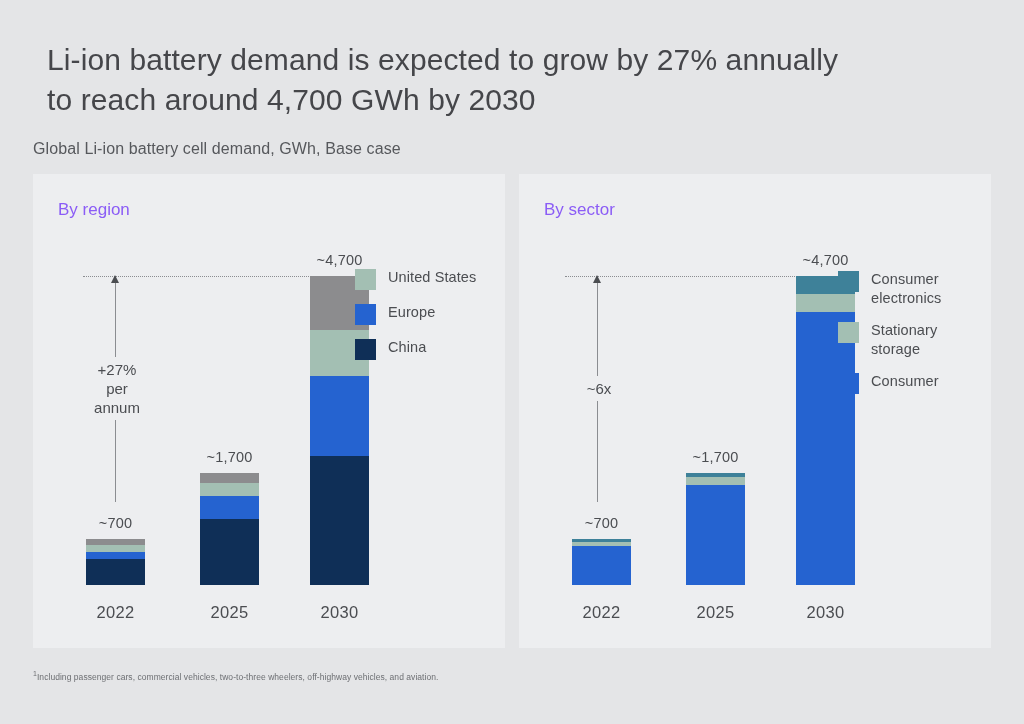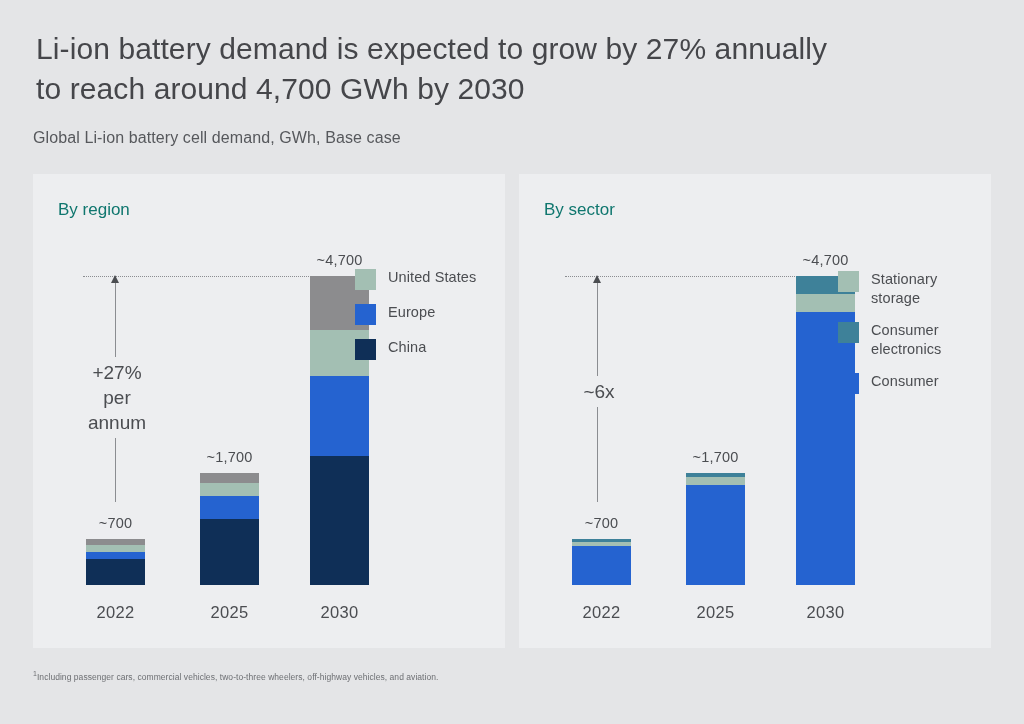--- a/index.html
+++ b/index.html
@@ -22,21 +22,21 @@
     left: 33px;
     top: 26px;
     width: 900px;
   }
   .title {
     font-size: 30px;
     line-height: 40px;
     font-weight: 400;
     color: #45464a;
     letter-spacing: 0.1px;
-    margin: 3px;
+    margin: 14px;
     white-space: pre-line;
   }
   .subtitle {
     font-size: 16px;
     font-weight: 400;
     color: #56585c;
     margin: 20px 0 0 0;
     letter-spacing: 0.1px;
   }
 
@@ -48,21 +48,21 @@
     background: #edeef0;
   }
   #panel-region { left: 33px;  width: 472px; }
   #panel-sector { left: 519px; width: 472px; }
 
   .panel-title {
     position: absolute;
     left: 25px;
     top: 26px;
     font-size: 17px;
-    color: #0f766e;
+    color: #8b5cf6;
   }
 
   
   .plot {
     position: absolute;
     left: 0;
     top: 0;
     right: 0;
     bottom: 0;
   }
@@ -112,22 +112,22 @@
     position: absolute;
     top: -1px;
     left: -4px;
     width: 0; height: 0;
     border-left: 4.5px solid transparent;
     border-right: 4.5px solid transparent;
     border-bottom: 8px solid #4b4d51;
   }
   .growth-label {
     position: absolute;
-    font-size: 19px;
-    line-height: 25px;
+    font-size: 15px;
+    line-height: 19px;
     color: #4b4d51;
     text-align: center;
     white-space: pre-line;
     background: #edeef0;
     padding: 3px 2px;
   }
 
   
   .legend {
     position: absolute;
@@ -247,30 +247,30 @@
       <div class="bar" style="left: 277px; width: 59px; height: 309px;">
         <div class="seg" style="background: rgb(62, 129, 153); height: 17.7511px;"></div>
         <div class="seg" style="background: rgb(163, 191, 179); height: 18.4085px;"></div>
         <div class="seg" style="background: rgb(37, 99, 208); height: 272.84px;"></div>
       </div>
       <div class="bar-total" style="left: 259px; width: 95px; top: 78px;">~4,700</div>
       <div class="bar-label" style="left: 259px; width: 95px;">2030</div>
     </div>
   <div class="legend" id="legend-sector" style="left: 319px; top: 96px;">
       <div class="legend-row">
+        <span class="legend-swatch" style="background: rgb(62, 129, 153);"></span>
+        <span class="legend-text">Consumer
+electronics</span>
+      </div>
+      <div class="legend-row">
         <span class="legend-swatch" style="background: rgb(163, 191, 179);"></span>
         <span class="legend-text">Stationary
 storage</span>
       </div>
       <div class="legend-row">
-        <span class="legend-swatch" style="background: rgb(62, 129, 153);"></span>
-        <span class="legend-text">Consumer
-electronics</span>
-      </div>
-      <div class="legend-row">
         <span class="legend-swatch" style="background: rgb(37, 99, 208);"></span>
         <span class="legend-text">Consumer</span>
       </div>
     </div>
 </div>
 
 <div class="footnotes">
   <div><sup>1</sup><span>Including passenger cars, commercial vehicles, two-to-three wheelers, off-highway vehicles, and aviation.</span></div>
 </div>
 

